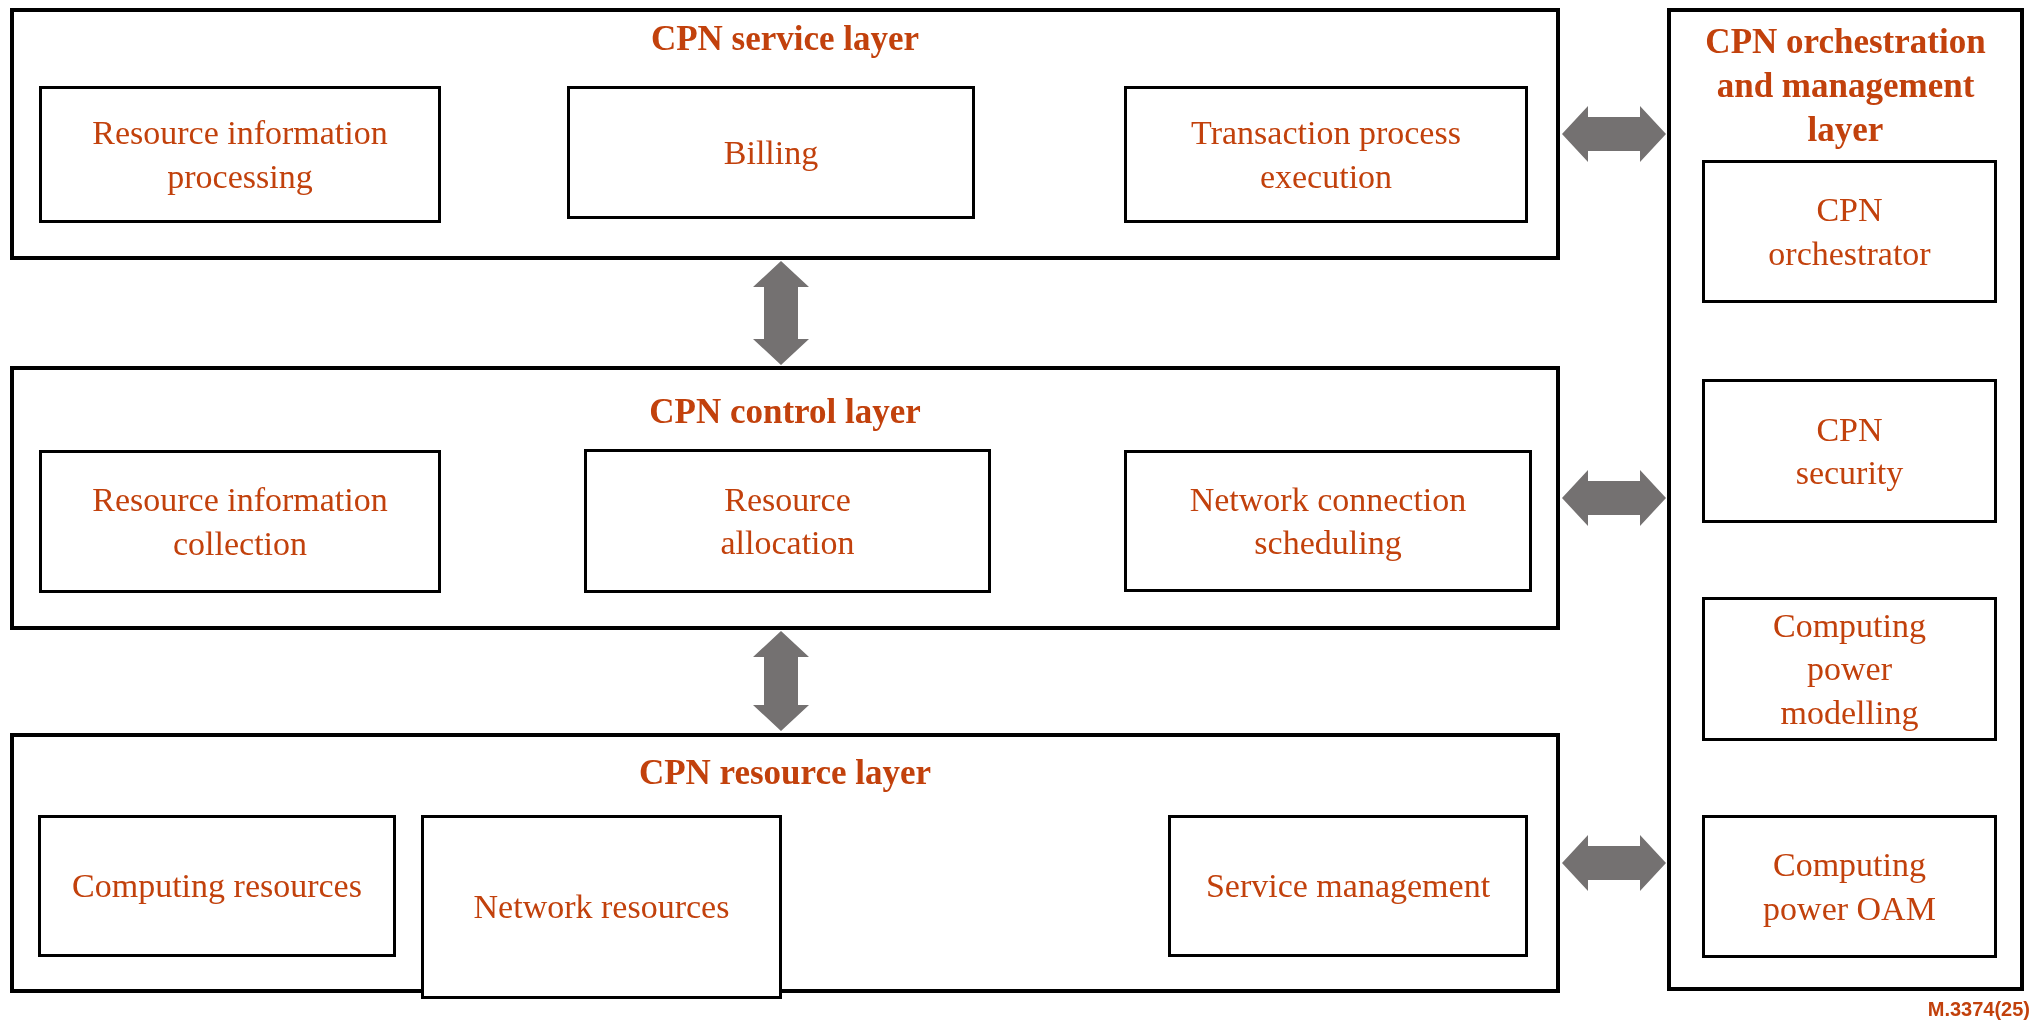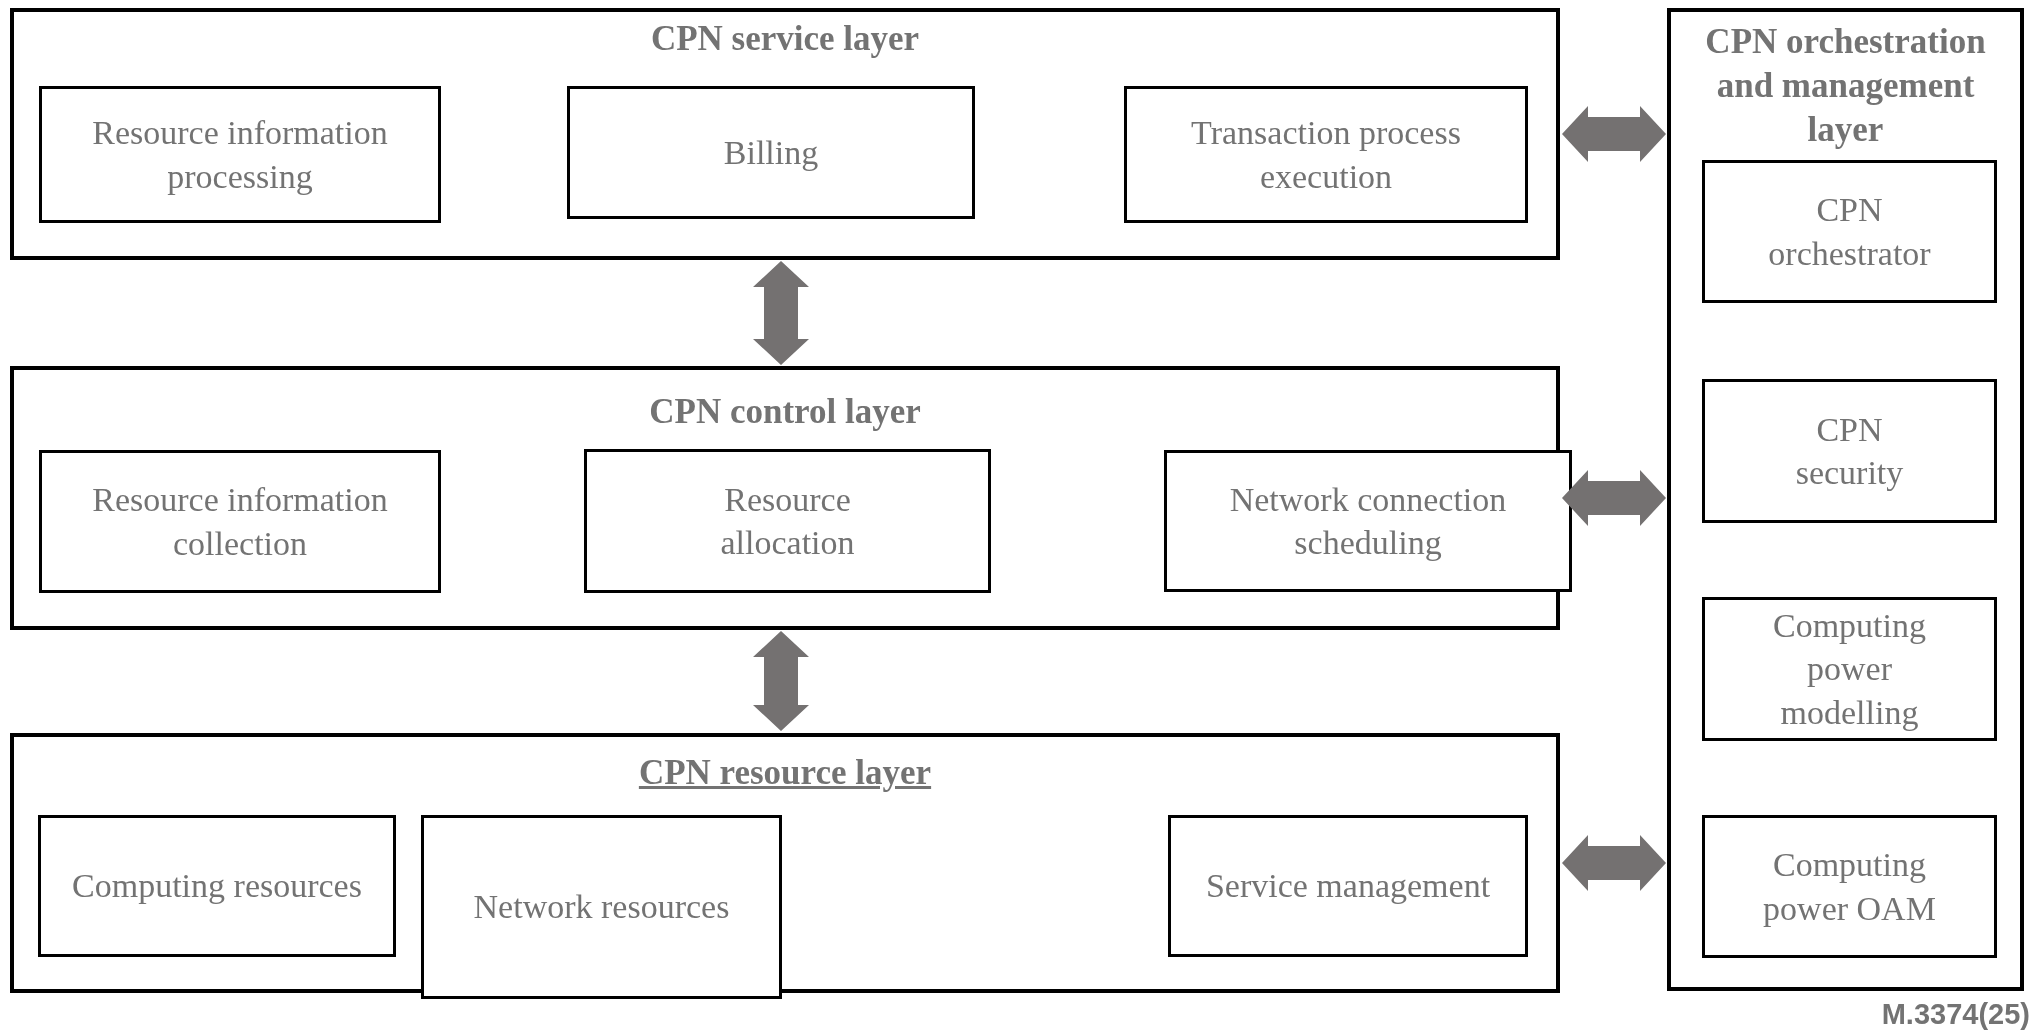--- a/index.html
+++ b/index.html
@@ -3,21 +3,21 @@
 <meta charset="utf-8">
 <style>
   * { box-sizing: border-box; }
   html, body { margin: 0; padding: 0; background: #ffffff; }
   .canvas {
     position: relative;
     width: 2034px;
     height: 1030px;
     background: #ffffff;
     font-family: "Liberation Serif", "DejaVu Serif", serif;
-    color: #737373;
+    color: #c2410c;
     overflow: hidden;
   }
   .layer-box {
     position: absolute;
     border: 4px solid #000000;
     background: #ffffff;
   }
   .layer-title {
     position: absolute;
     text-align: center;
@@ -39,21 +39,21 @@
     line-height: 1.27;
   }
   .caption {
     position: absolute;
     left: 1690px;
     top: 998px;
     width: 340px;
     text-align: right;
     font-family: "Liberation Sans", "DejaVu Sans", sans-serif;
     font-weight: bold;
-    font-size: 29px;
+    font-size: 20px;
   }
   svg.arrow-overlay {
     position: absolute;
     left: 0;
     top: 0;
     pointer-events: none;
   }
 </style>
 </head>
 <body>
@@ -67,25 +67,25 @@
   <div class="module-box" style="left:567px; top:86px; width:408px; height:133px;">Billing</div>
   <div class="module-box" style="left:1124px; top:86px; width:404px; height:137px;">Transaction process
 execution</div>
 
   <div class="layer-box" style="left:10px; top:366px; width:1550px; height:264px;"></div>
   <div class="layer-title" style="left:10px; top:390px; width:1550px;">CPN control layer</div>
   <div class="module-box" style="left:39px; top:450px; width:402px; height:143px;">Resource information
 collection</div>
   <div class="module-box" style="left:584px; top:449px; width:407px; height:144px;">Resource
 allocation</div>
-  <div class="module-box" style="left:1124px; top:450px; width:408px; height:142px;margin-left:40px;">Network connection
+  <div class="module-box" style="left:1124px; top:450px; width:408px; height:142px;">Network connection
 scheduling</div>
 
   <div class="layer-box" style="left:10px; top:733px; width:1550px; height:260px;"></div>
-  <div class="layer-title" style="left:10px; top:751px; width:1550px;text-decoration:underline;">CPN resource layer</div>
+  <div class="layer-title" style="left:10px; top:751px; width:1550px;">CPN resource layer</div>
   <div class="module-box" style="left:38px; top:815px; width:358px; height:142px;text-align:center;">Computing resources</div>
   <div class="module-box" style="left:421px; top:815px; width:361px; height:184px;">Network resources</div>
   <div class="module-box" style="left:1168px; top:815px; width:360px; height:142px;">Service management</div>
 
   <div class="layer-box" style="left:1667px; top:8px; width:357px; height:983px;"></div>
   <div class="layer-title" style="left:1667px; top:20px; width:357px;">CPN orchestration
 and management
 layer</div>
   <div class="module-box" style="left:1702px; top:160px; width:295px; height:143px;">CPN
 orchestrator</div>

